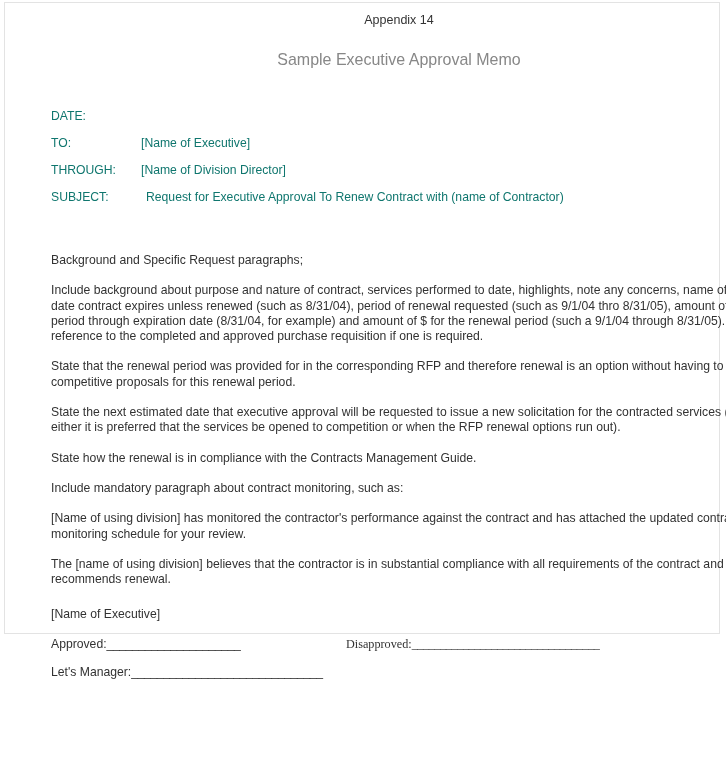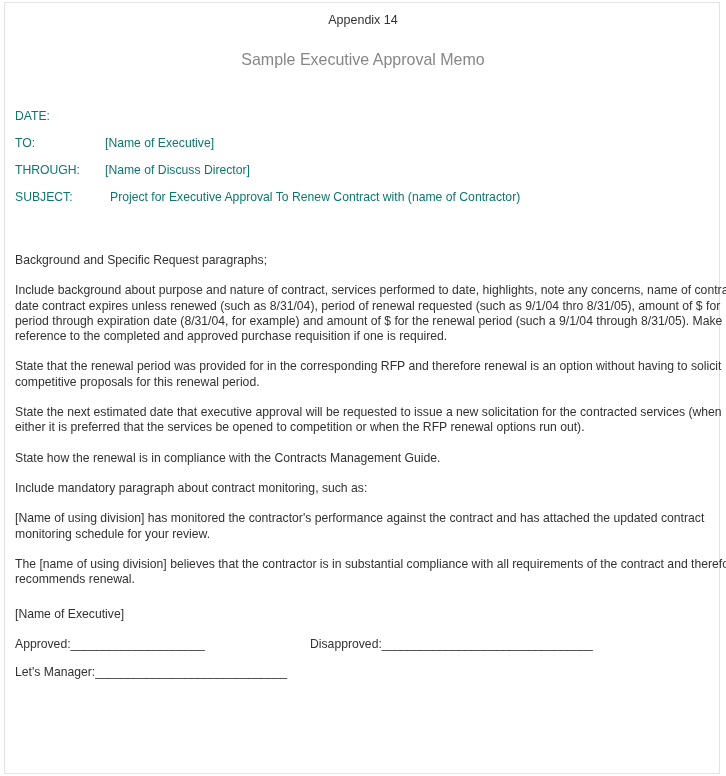--- a/index.html
+++ b/index.html
@@ -11,25 +11,26 @@
     width: 726px;
     height: 776px;
     overflow: hidden;
     font-family: "Liberation Sans", sans-serif;
   }
   .page {
     position: absolute;
     left: 4px;
     top: 2px;
     width: 716px;
-    height: 772px;
+    height: 632px;
     background: #ffffff;
     border: 1px solid #e3e3e3;
     box-sizing: border-box;
     overflow: visible;
+    padding-left: 36px;
   }
   .page-inner {
     position: relative;
     width: 100%;
     height: 100%;
   }
 
   
   .appendix-title {
     position: absolute;
@@ -114,21 +115,21 @@
     height: 28px;
     font-size: 12.2px;
     color: #323232;
     white-space: nowrap;
   }
   .approval-item {
     position: absolute;
     top: 0;
   }
   .approval-item.left { left: 0; }
-  .approval-item.right { left: 295px; }
+  .approval-item.right { left: 295px; font-family: Liberation Serif, serif; }
   .rule {
     letter-spacing: -0.4px;
   }
 </style>
 </head>
 <body>
 
 <div class="page">
   <div class="page-inner">
 
@@ -143,27 +144,27 @@
         <span class="field-value"></span>
       </div>
 
       <div class="field-row">
         <span class="field-label">TO:</span>
         <span class="field-value">[Name of Executive]</span>
       </div>
 
       <div class="field-row">
         <span class="field-label">THROUGH:</span>
-        <span class="field-value">[Name of Discuss Director]</span>
+        <span class="field-value">[Name of Division Director]</span>
       </div>
 
 
       <div class="field-row">
         <span class="field-label">SUBJECT:</span>
-        <span class="field-value indent">Project for Executive Approval To Renew Contract with (name of Contractor)</span>
+        <span class="field-value indent">Request for Executive Approval To Renew Contract with (name of Contractor)</span>
       </div>
 
     </div>
 
     <div class="body-copy">
       <p class="para">Background and Specific Request paragraphs;</p>
       <p class="para">Include background about purpose and nature of contract, services performed to date, highlights, note any concerns, name of contractor, date contract expires unless renewed (such as 8/31/04), period of renewal requested (such as 9/1/04 thro 8/31/05), amount of $ for period through expiration date (8/31/04, for example) and amount of $ for the renewal period (such a 9/1/04 through 8/31/05). Make reference to the completed and approved purchase requisition if one is required.</p>
       <p class="para">State that the renewal period was provided for in the corresponding RFP and therefore renewal is an option without having to solicit competitive proposals for this renewal period.</p>
       <p class="para">State the next estimated date that executive approval will be requested to issue a new solicitation for the contracted services (when either it is preferred that the services be opened to competition or when the RFP renewal options run out).</p>
       <p class="para">State how the renewal is in compliance with the Contracts Management Guide.</p>

